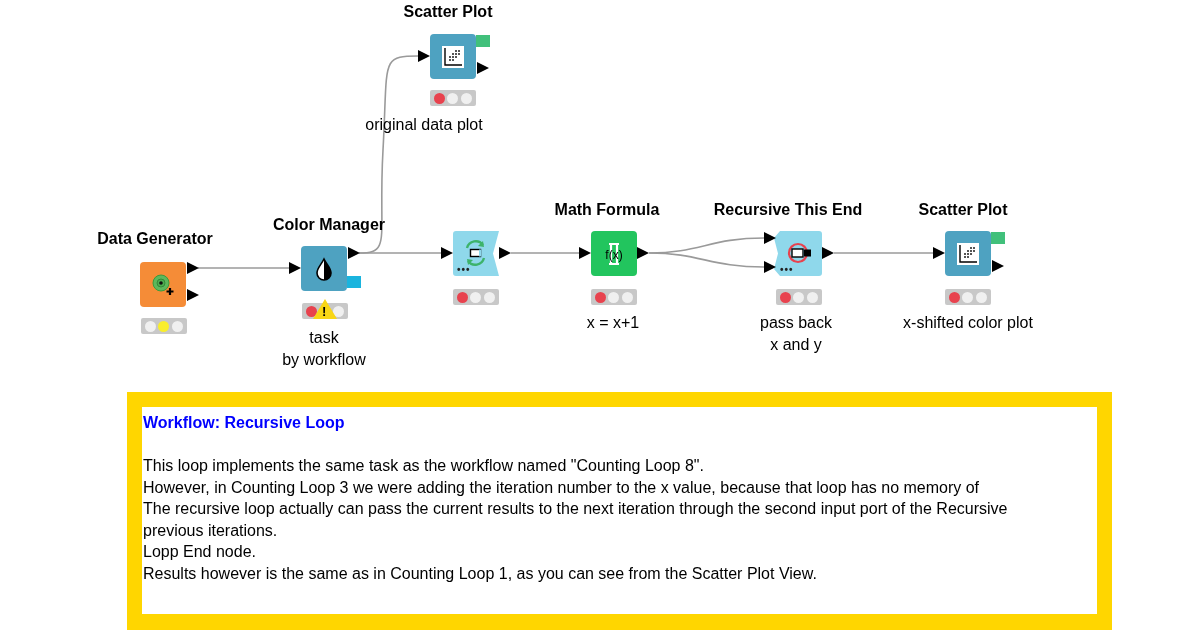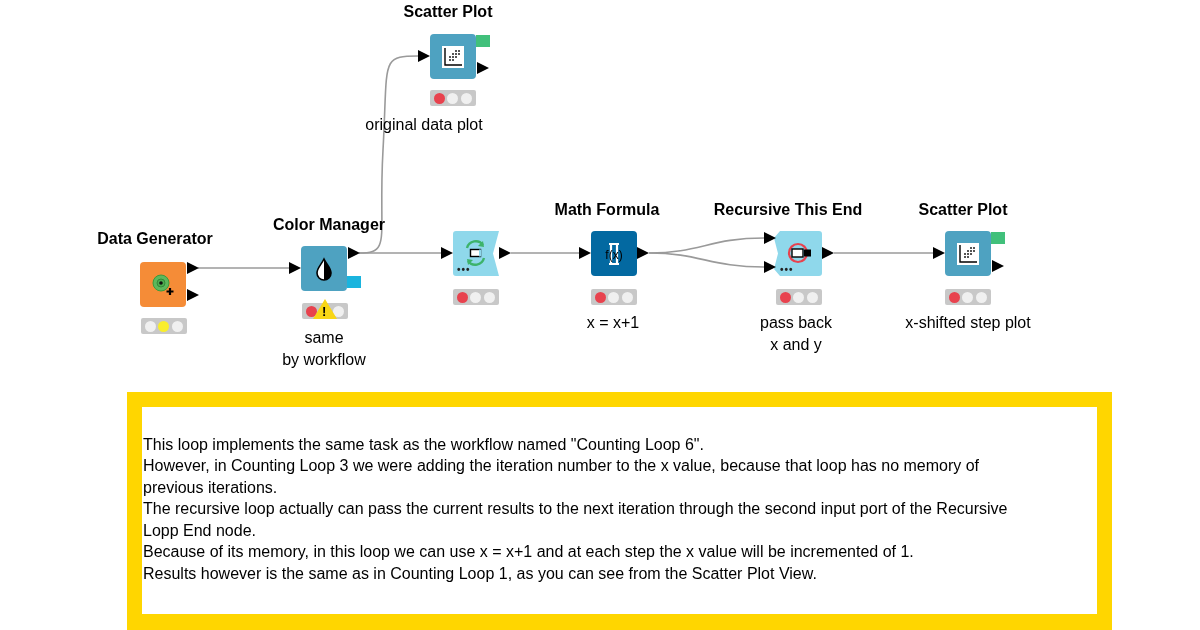--- a/index.html
+++ b/index.html
@@ -97,21 +97,21 @@
   <div class="port-out" style="left:348px; top:247px;"></div>
   <div class="flowport" style="left:347px; top:276px; background:#1ab4de;"></div>
   <div class="traffic" style="left:302px; top:303px;">
     <span class="red"></span>
     <span></span>
     <span></span>
   </div>
   <div class="warn" style="left:313px; top:299px;"></div>
   <div class="warn-mark" style="left:322px; top:305px;">!</div>
   <div class="node-annot" style="left:324px; top:327px;">
-    <div>same</div>
+    <div>task</div>
     <div>by workflow</div>
   </div>
 
   <div class="node-title" style="left:448px; top:1px;">Scatter Plot</div>
   <div class="node-box" style="left:430px; top:34px; background:#4ea2c1;">
     <svg width="24" height="24" viewBox="0 0 24 24">
       <rect x="1" y="1" width="22" height="22" fill="#fff"></rect>
       <path d="M4 3 V20 H21" stroke="#000" stroke-width="1.4" fill="none"></path>
       <g fill="#555">
         <rect x="14" y="5" width="2" height="2"></rect>
@@ -151,21 +151,21 @@
   <div class="dots" style="left:457px; top:266px;">•••</div>
   <div class="port-in" style="left:441px; top:247px;"></div>
   <div class="port-out" style="left:499px; top:247px;"></div>
   <div class="traffic" style="left:453px; top:289px;">
     <span class="red"></span>
     <span></span>
     <span></span>
   </div>
 
   <div class="node-title" style="left:607px; top:199px;">Math Formula</div>
-  <div class="node-box" style="left:591px; top:231px; background:#0369a1;">
+  <div class="node-box" style="left:591px; top:231px; background:#22c55e;">
     <svg width="30" height="30" viewBox="0 0 30 30">
       <path d="M10 5 H20 M10 25 H20 M12 5 V25 M18 5 V25" stroke="#fff" stroke-width="2.2" fill="none"></path>
       <text x="15" y="20" text-anchor="middle" font-family="Liberation Sans, sans-serif" font-size="12" fill="#000">f(x)</text>
     </svg>
   </div>
   <div class="port-in" style="left:579px; top:247px;"></div>
   <div class="port-out" style="left:637px; top:247px;"></div>
   <div class="traffic" style="left:591px; top:289px;">
     <span class="red"></span>
     <span></span>
@@ -216,27 +216,27 @@
     </svg>
   </div>
   <div class="port-in" style="left:933px; top:247px;"></div>
   <div class="flowport" style="left:991px; top:232px; background:#41c07b;"></div>
   <div class="port-out" style="left:992px; top:260px;"></div>
   <div class="traffic" style="left:945px; top:289px;">
     <span class="red"></span>
     <span></span>
     <span></span>
   </div>
-  <div class="node-annot" style="left:968px; top:312px;">x-shifted step plot</div>
+  <div class="node-annot" style="left:968px; top:312px;">x-shifted color plot</div>
 
   <div id="annotation">
     <div class="inner">
+      <div class="ann-title">Workflow: Recursive Loop</div>
       <div style="height:21.5px;"></div>
-      <div class="ann-line">This loop implements the same task as the workflow named "Counting Loop 6".</div>
+      <div class="ann-line">This loop implements the same task as the workflow named "Counting Loop 8".</div>
       <div class="ann-line">However, in Counting Loop 3 we were adding the iteration number to the x value, because that loop has no memory of</div>
+      <div class="ann-line">The recursive loop actually can pass the current results to the next iteration through the second input port of the Recursive</div>
       <div class="ann-line">previous iterations.</div>
-      <div class="ann-line">The recursive loop actually can pass the current results to the next iteration through the second input port of the Recursive</div>
       <div class="ann-line">Lopp End node.</div>
-      <div class="ann-line">Because of its memory, in this loop we can use x = x+1 and at each step the x value will be incremented of 1.</div>
       <div class="ann-line">Results however is the same as in Counting Loop 1, as you can see from the Scatter Plot View.</div>
     </div>
   </div>
 </div>
 
 </body></html>

